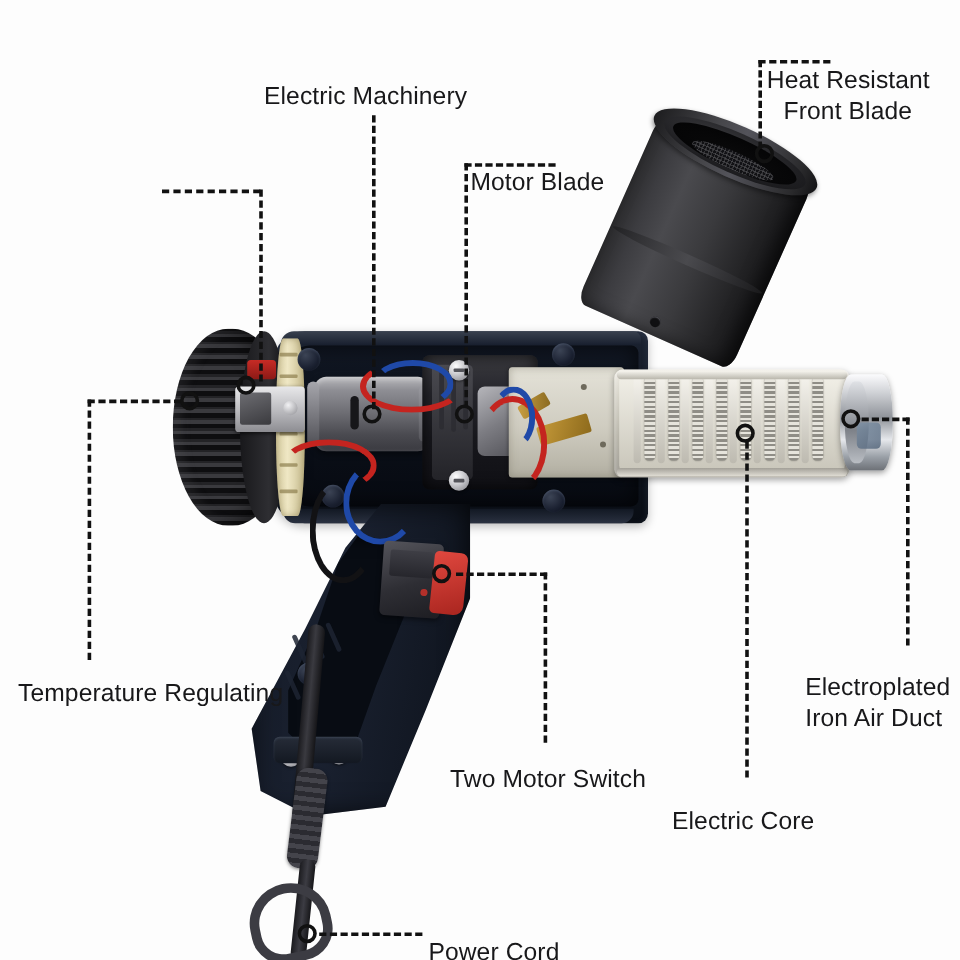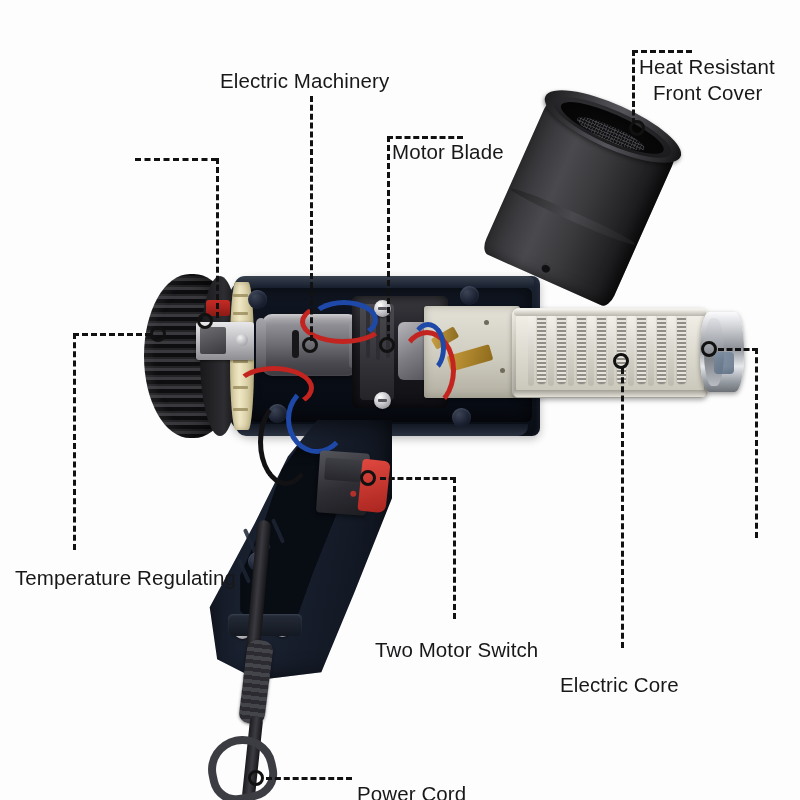--- a/index.html
+++ b/index.html
@@ -533,24 +533,26 @@
 
   <div class="ldr h" style="left:266px;top:777px;width:86px;"></div>
   <div class="dot" style="left:248px;top:770px;"></div>
 
 
   <div class="label" style="left:220px;top:68px;">Electric Machinery</div>
 
   <div class="label" style="left:639px;top:54px;">Heat Resistant</div>
 
   <div class="label" style="left:392px;top:139px;">Motor Blade</div>
-  <div class="label" style="left:653px;top:80px;">Front Cover</div>
+  <div class="label" style="left:653px;top:80px;">Front Blade</div>
 
   <div class="label" style="left:15px;top:565px;">Temperature Regulating</div>
 
   <div class="label" style="left:375px;top:637px;">Two Motor Switch</div>
 
   <div class="label" style="left:560px;top:672px;">Electric Core</div>
 
+  <div class="label" style="left:671px;top:560px;">Electroplated</div>
+  <div class="label" style="left:671px;top:586px;">Iron Air Duct</div>
 
   <div class="label" style="left:357px;top:781px;">Power Cord</div>
 
 </div>
 
 </body></html>

